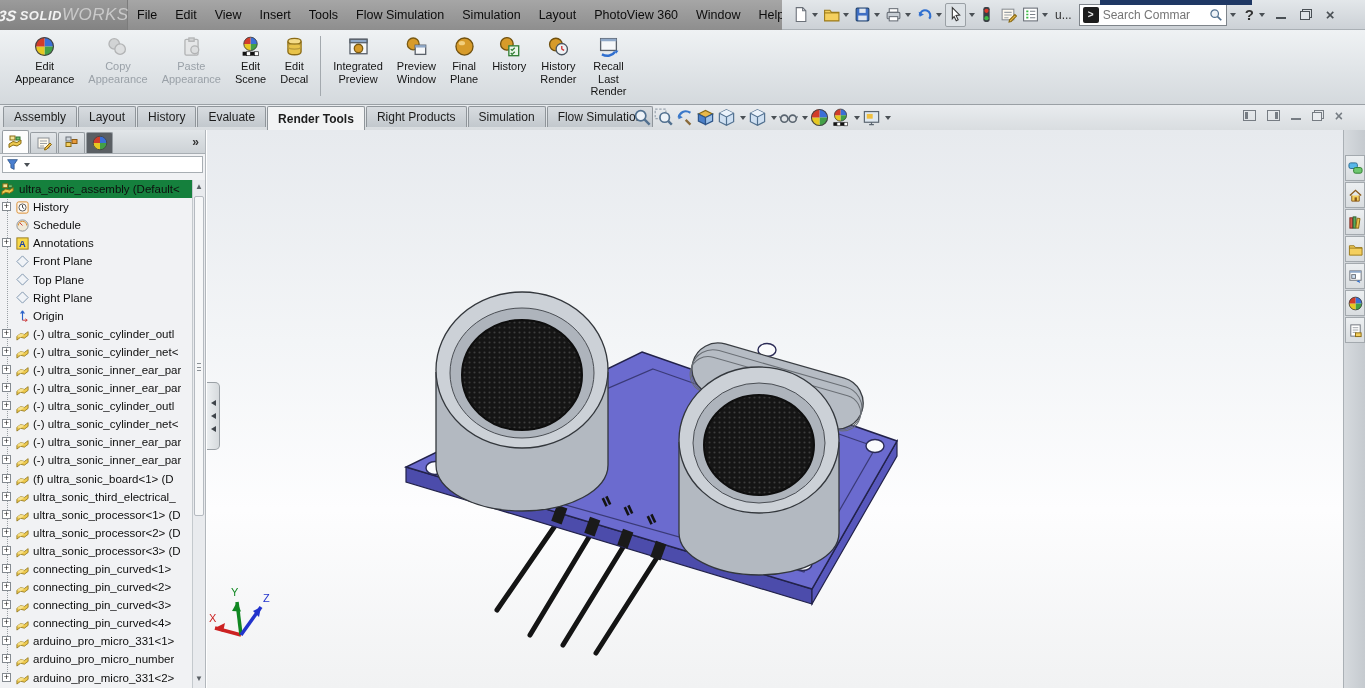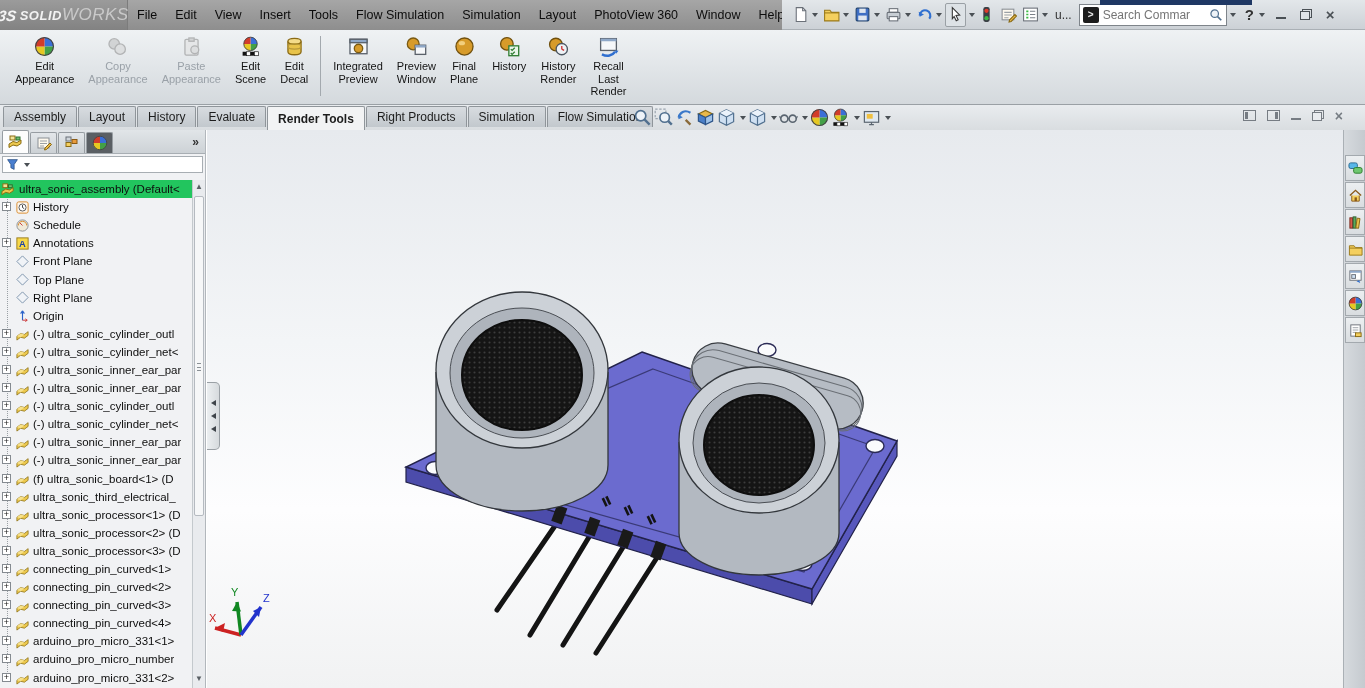--- a/index.html
+++ b/index.html
@@ -65,21 +65,21 @@
   .ptab{width:27px;height:21px;margin-right:1px;display:flex;align-items:center;justify-content:center;border:1px solid #979da2;border-bottom:none;background:linear-gradient(#e3e7ea,#ccd1d5);border-radius:2px 2px 0 0}
   .ptab.active{background:#fdfdfd;height:23px}
   .ptab svg{width:16px;height:16px}
   .ptab.dark{background:#5a5f64}
   .chev{margin-left:auto;margin-right:6px;color:#333;font-size:12px;font-weight:bold;align-self:center}
   .filter{margin:2px 2px 1px 2px;height:17px;border:1px solid #a8aeb3;background:#fff;display:flex;align-items:center;padding:0 3px;gap:3px}
   .filter svg{width:13px;height:13px}
   .tree{position:absolute;left:0;top:50px;right:13px;bottom:0;overflow:hidden;font-size:11.5px}
   .tree::before{content:"";position:absolute;left:7px;top:14px;bottom:8px;border-left:1px dotted #9aa0a5}
   .trow{height:18.1px;display:flex;align-items:center;padding-left:15px;white-space:nowrap;position:relative;color:#0e0e0e}
-  .trow.root{padding-left:1px;background:#22c55e}
+  .trow.root{padding-left:1px;background:#15803d}
   .trow .exp{position:absolute;left:2px;top:4px;width:9px;height:9px;border:1px solid #848a90;background:#fff;font-size:9px;line-height:7px;text-align:center;color:#222;z-index:1}
   .trow svg{width:15px;height:15px;margin-right:3px;flex:none}
   .tlabel{overflow:hidden}
   .vscroll{position:absolute;right:0;top:50px;bottom:0;width:13px;background:#e9ebee;border-left:1px solid #c4c9cd}
   .sarr{position:absolute;left:2px;width:8px;height:8px;color:#5a6065;font-size:8px;line-height:8px}
   .sarr.up{top:3px}.sarr.dn{bottom:5px}
   .sthumb{position:absolute;left:1px;right:1px;top:16px;height:320px;background:#f6f7f8;border:1px solid #b5bac0;border-radius:2px}
   .grip{position:absolute;left:2px;right:2px;top:166px;height:8px;border-top:1px solid #8a9095;border-bottom:1px solid #8a9095}
   .grip::before{content:"";position:absolute;left:0;right:0;top:3px;border-top:1px solid #8a9095}
   

